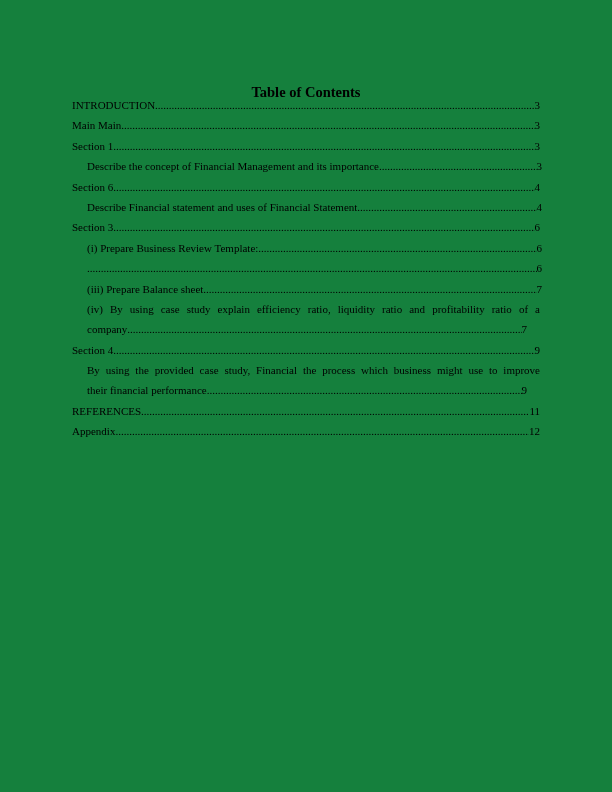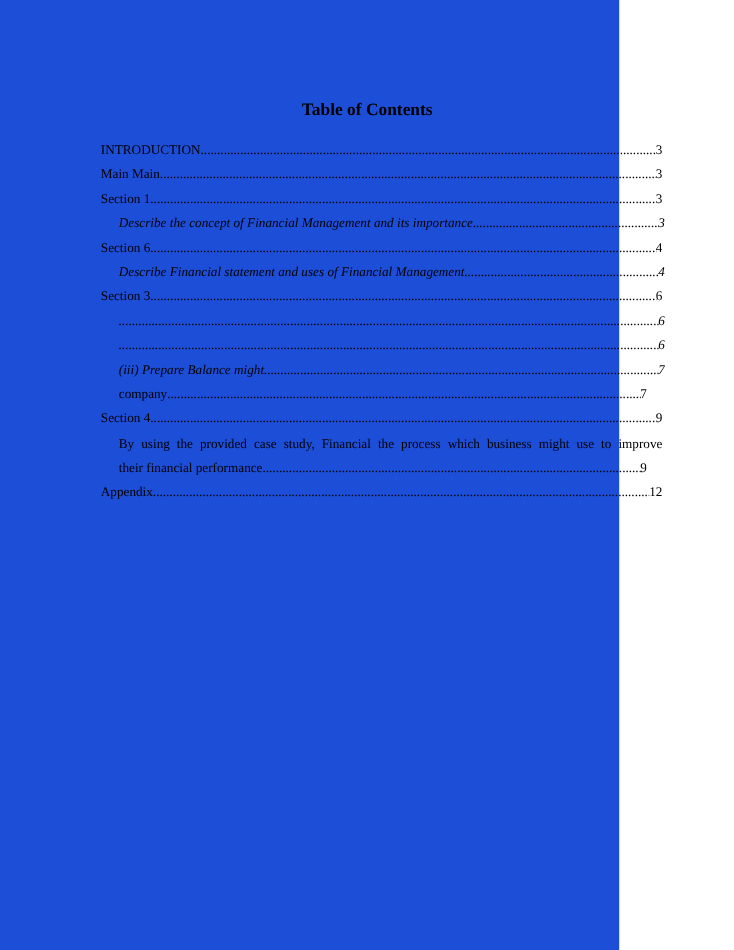--- a/index.html
+++ b/index.html
@@ -11,55 +11,53 @@
       width: 612px;
       height: 792px;
       position: relative;
       overflow: hidden;
       font-family: "Liberation Serif", serif;
       color: #000000;
     }
     .page {
       position: absolute;
       left: 0; top: 0;
-      width: 516px; height: 792px;
-      background: #1d4ed8;
+      width: 612px; height: 792px;
+      background: #15803d;
     }
     .toc-title {
       position: absolute;
       top: 83px;
       left: 0;
       width: 612px;
       text-align: center;
       font-weight: bold;
       font-size: 14.5px;
       line-height: 18px;
     }
     .toc-list {
       position: absolute;
-      top: 115px;
+      top: 95px;
       left: 72px;
       width: 468px;
       font-size: 11px;
       line-height: 20.4px;
-      margin-left: 12px;
     }
     .toc-entry {
       display: flex;
       align-items: baseline;
       white-space: nowrap;
       overflow: hidden;
       height: 20.4px;
     }
     .toc-entry.level-2 {
       padding-left: 15px;
     }
     .toc-entry.short {
       width: 455px;
-      font-style: italic;
     }
     .toc-entry .label {
       flex: 0 0 auto;
     }
     .toc-entry .leader {
       flex: 1 1 auto;
       overflow: hidden;
       white-space: nowrap;
       letter-spacing: 0px;
       min-width: 4px;
@@ -127,48 +125,50 @@
       <span class="page-num">3</span>
     </div>
 
     <div class="toc-entry level-1">
       <span class="label">Section 6</span>
       <span class="leader"></span>
       <span class="page-num">4</span>
     </div>
 
     <div class="toc-entry level-2 short">
-      <span class="label">Describe Financial statement and uses of Financial Management</span>
+      <span class="label">Describe Financial statement and uses of Financial Statement</span>
       <span class="leader"></span>
       <span class="page-num">4</span>
     </div>
 
     <div class="toc-entry level-1">
       <span class="label">Section 3</span>
       <span class="leader"></span>
       <span class="page-num">6</span>
     </div>
 
     <div class="toc-entry level-2 short">
+      <span class="label">(i) Prepare Business Review Template:</span>
       <span class="leader"></span>
       <span class="page-num">6</span>
     </div>
 
     <div class="toc-entry level-2 short">
       <span class="leader"></span>
       <span class="page-num">6</span>
     </div>
 
     <div class="toc-entry level-2 short">
-      <span class="label">(iii) Prepare Balance might</span>
+      <span class="label">(iii) Prepare Balance sheet</span>
       <span class="leader"></span>
       <span class="page-num">7</span>
     </div>
 
     <div class="toc-entry level-2 wrap">
+      <span class="first-line">(iv) By using case study explain efficiency ratio, liquidity ratio and profitability ratio of a</span>
       <span class="second-line short">
         <span class="label">company</span>
         <span class="leader"></span>
         <span class="page-num">7</span>
       </span>
     </div>
 
     <div class="toc-entry level-1">
       <span class="label">Section 4</span>
       <span class="leader"></span>
@@ -178,20 +178,25 @@
     <div class="toc-entry level-2 wrap">
       <span class="first-line">By using the provided case study, Financial the process which business might use to improve</span>
       <span class="second-line short">
         <span class="label">their financial performance</span>
         <span class="leader"></span>
         <span class="page-num">9</span>
       </span>
     </div>
 
 
+    <div class="toc-entry level-1" style="width:468px;">
+      <span class="label">REFERENCES</span>
+      <span class="leader"></span>
+      <span class="page-num">11</span>
+    </div>
 
     <div class="toc-entry level-1" style="width:468px;">
       <span class="label">Appendix</span>
       <span class="leader"></span>
       <span class="page-num">12</span>
     </div>
 
   </div>
 </div>
 

